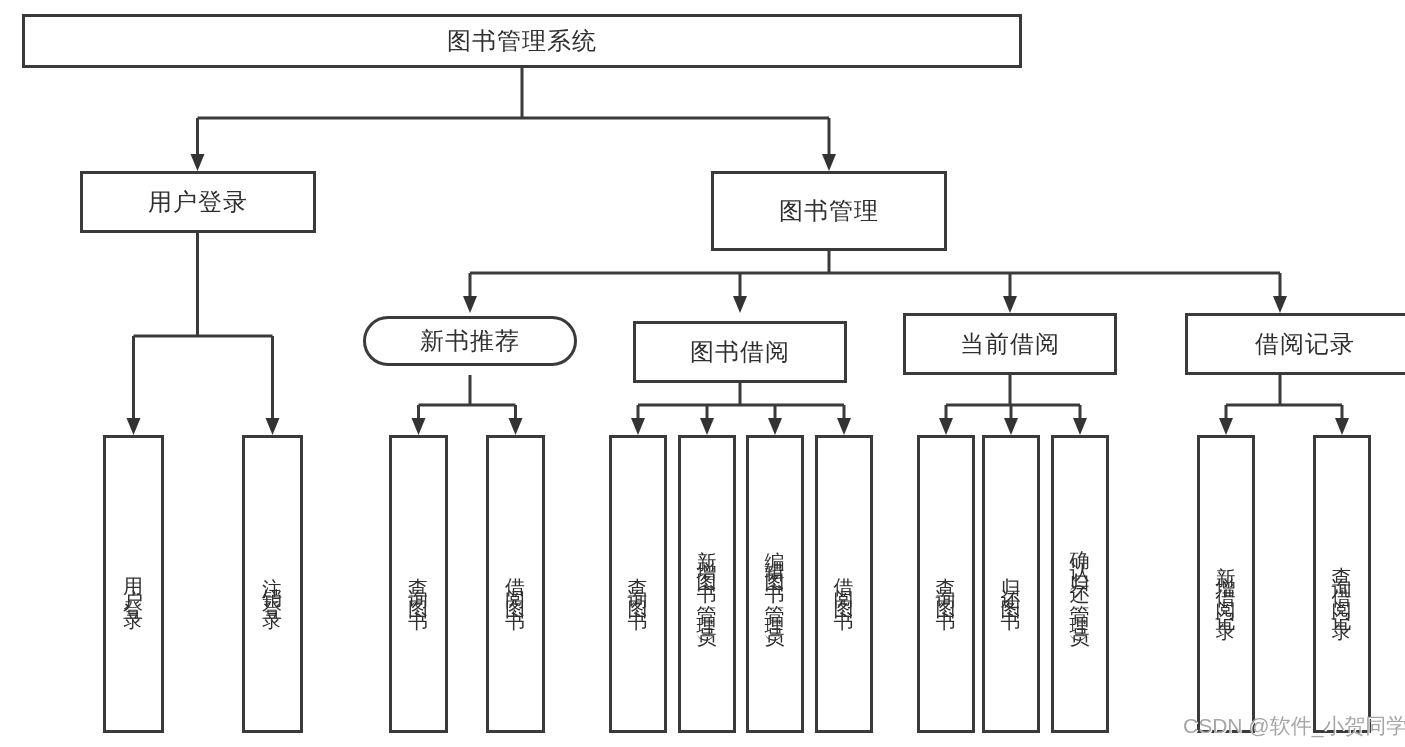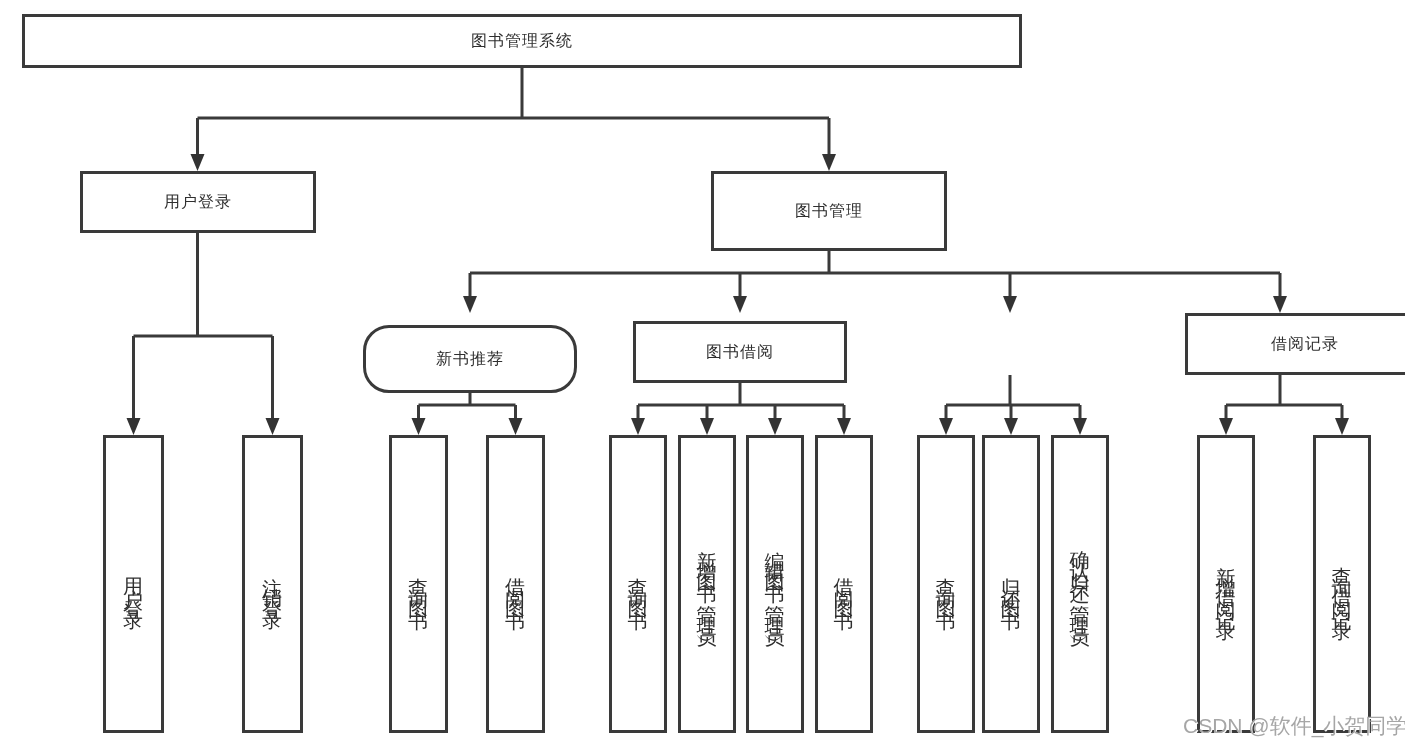--- a/index.html
+++ b/index.html
@@ -35,21 +35,21 @@
     position: absolute;
     box-sizing: border-box;
     border: 3px solid #3a3a3a;
     background: #ffffff;
     display: flex;
     align-items: center;
     justify-content: center;
     color: #2f2f2f;
   }
   .hbox {
-    font-size: 16px;
+    font-size: 24px;
     letter-spacing: 1px;
     white-space: nowrap;
   }
   .vbox span {
     writing-mode: vertical-rl;
     text-orientation: mixed;
     font-size: 20px;
     letter-spacing: 11px;
     line-height: 1;
     white-space: nowrap;
@@ -118,22 +118,23 @@
       <polygon points="1219,418 1233,418 1226,435"></polygon>
       <polygon points="1335,418 1349,418 1342,435"></polygon>
     </g>
   </svg>
 
   <div class="node hbox" style="left:22px; top:14px; width:1000px; height:54px;">图书管理系统</div>
 
   <div class="node hbox" style="left:80px; top:171px; width:236px; height:62px;">用户登录</div>
   <div class="node hbox" style="left:711px; top:171px; width:236px; height:80px;">图书管理</div>
 
-  <div class="node hbox" style="left:363px; top:325px; width:214px; height:68px;border-radius:26px;">新书推荐</div>
+  <div class="node hbox" style="left:363px; top:316px; width:214px; height:50px;border-radius:26px;">新书推荐</div>
   <div class="node hbox" style="left:633px; top:313px; width:214px; height:62px;margin-top:8px;">图书借阅</div>
+  <div class="node hbox" style="left:903px; top:313px; width:214px; height:62px;">当前借阅</div>
   <div class="node hbox" style="left:1173px; top:313px; width:240px; height:62px;margin-left:12px;">借阅记录</div>
 
   <div class="node vbox" style="left:103px; top:435px; width:61px; height:298px;">
     <span>用户登录</span>
   </div>
   <div class="node vbox" style="left:242px; top:435px; width:61px; height:298px;">
     <span>注销登录</span>
   </div>
 
   <div class="node vbox" style="left:389px; top:435px; width:59px; height:298px;">

